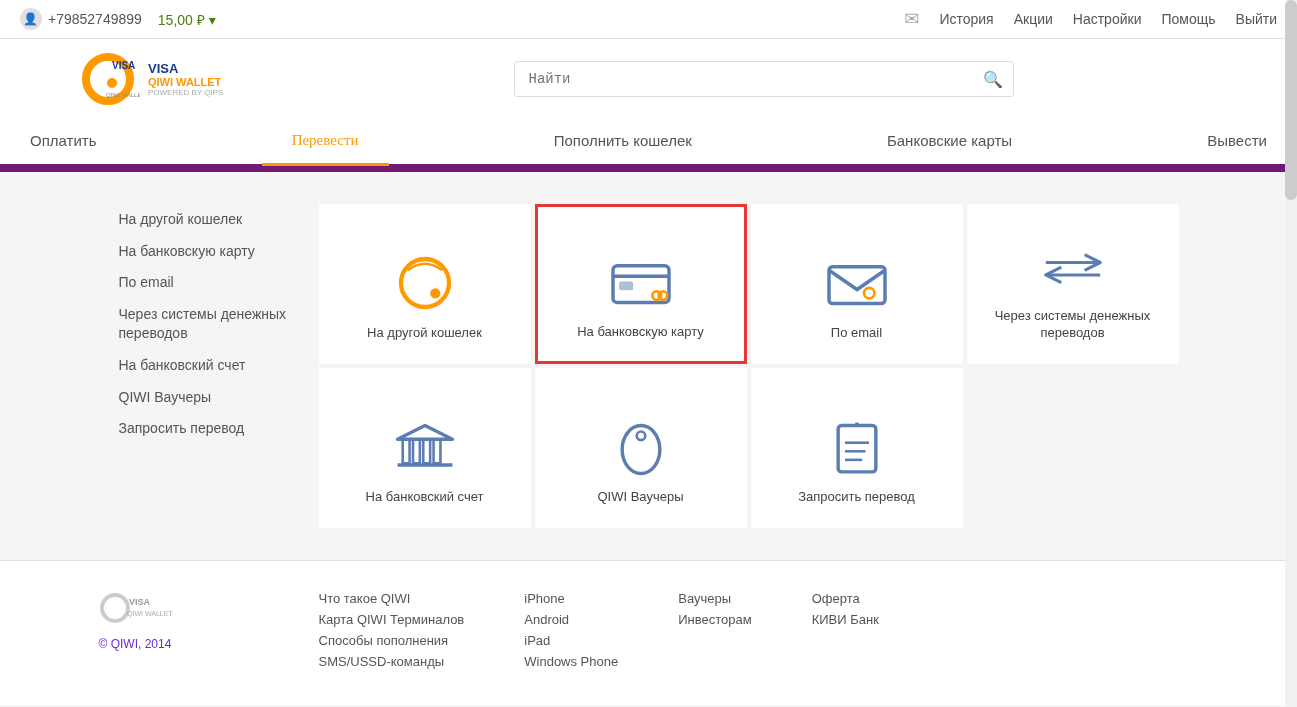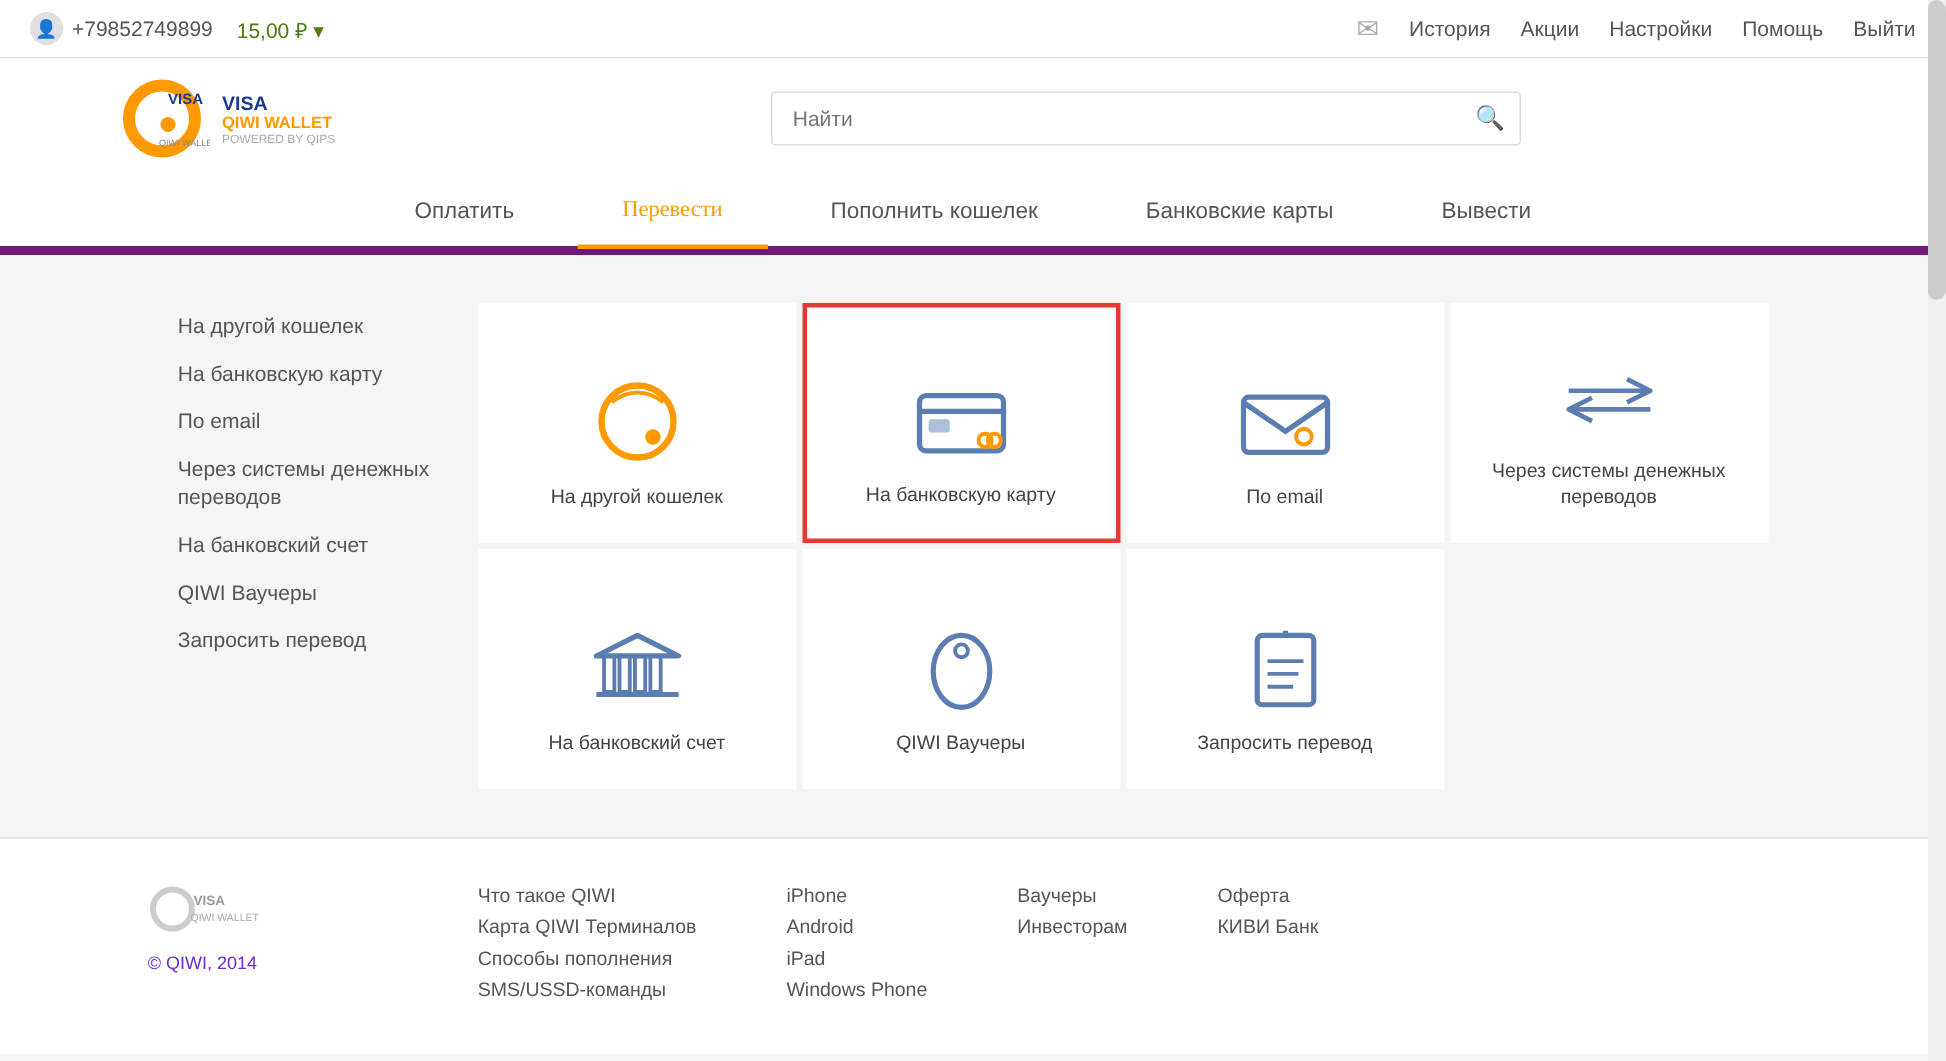--- a/index.html
+++ b/index.html
@@ -70,40 +70,41 @@
       margin: 0 auto;
     }
     .search-bar input {
       width: 100%;
       padding: 9px 40px 9px 14px;
       border: 1px solid #ddd;
       border-radius: 3px;
       font-size: 14px;
       color: #333;
       outline: none;
+      font-family: Liberation Mono, monospace;
     }
     .search-icon-btn {
       position: absolute;
       right: 10px;
       top: 50%;
       transform: translateY(-50%);
       background: none;
       border: none;
       cursor: pointer;
       color: #aaa;
       font-size: 16px;
     }
 
     
     .main-nav {
       background: #fff;
-      border-bottom: 6px solid #701a75;
-      display: flex;
-      justify-content: center;
-      gap: 12px;
+      border-bottom: 8px solid #701a75;
+      display: flex;
+      justify-content: space-between;
+      gap: 0;
     }
     .main-nav a {
       text-decoration: none;
       color: #555;
       padding: 14px 30px;
       font-size: 15px;
       display: inline-block;
       position: relative;
     }
     .main-nav a.active {

